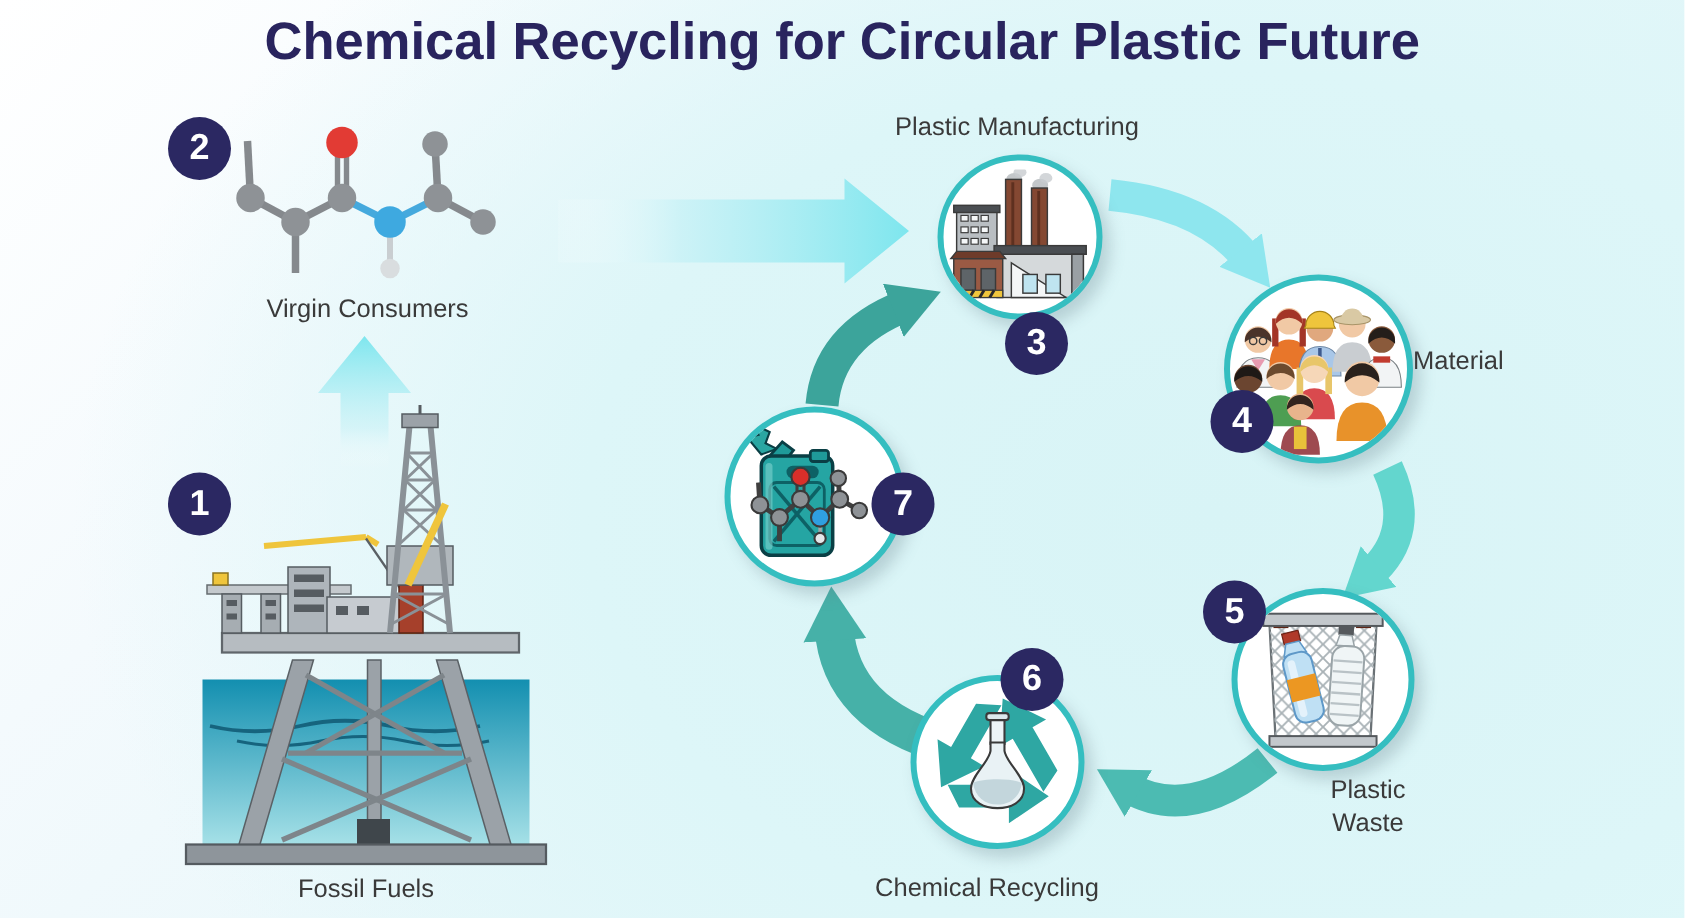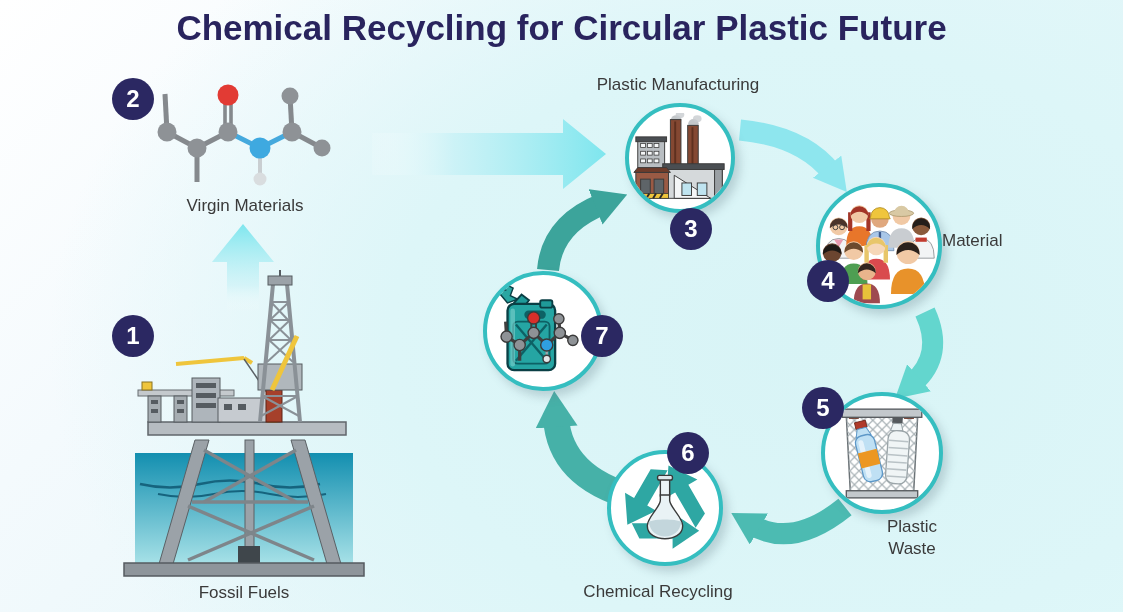--- a/index.html
+++ b/index.html
@@ -409,20 +409,20 @@
   <div class="badge" style="left:802px;top:387px">
       <span>5</span>
     </div>
   <div class="badge" style="left:667px;top:432px">
       <span>6</span>
     </div>
   <div class="badge" style="left:581px;top:315px">
       <span>7</span>
     </div>
 
-  <div class="label z5" style="left:145px;top:195px;width:200px">Virgin Materials</div>
+  <div class="label z5" style="left:145px;top:195px;width:200px">Virgin Consumers</div>
   <div class="label z5" style="left:553px;top:74px;width:250px">Plastic Manufacturing</div>
   <div class="label z5" style="left:144px;top:582px;width:200px">Fossil Fuels</div>
   <div class="label z5" style="left:942px;top:230px;width:120px;text-align:left">Material</div>
   <div class="label z5" style="left:867px;top:516px;width:90px">Plastic Waste</div>
   <div class="label z5" style="left:558px;top:581px;width:200px">Chemical Recycling</div>
 
 </div>
 
 </body></html>

